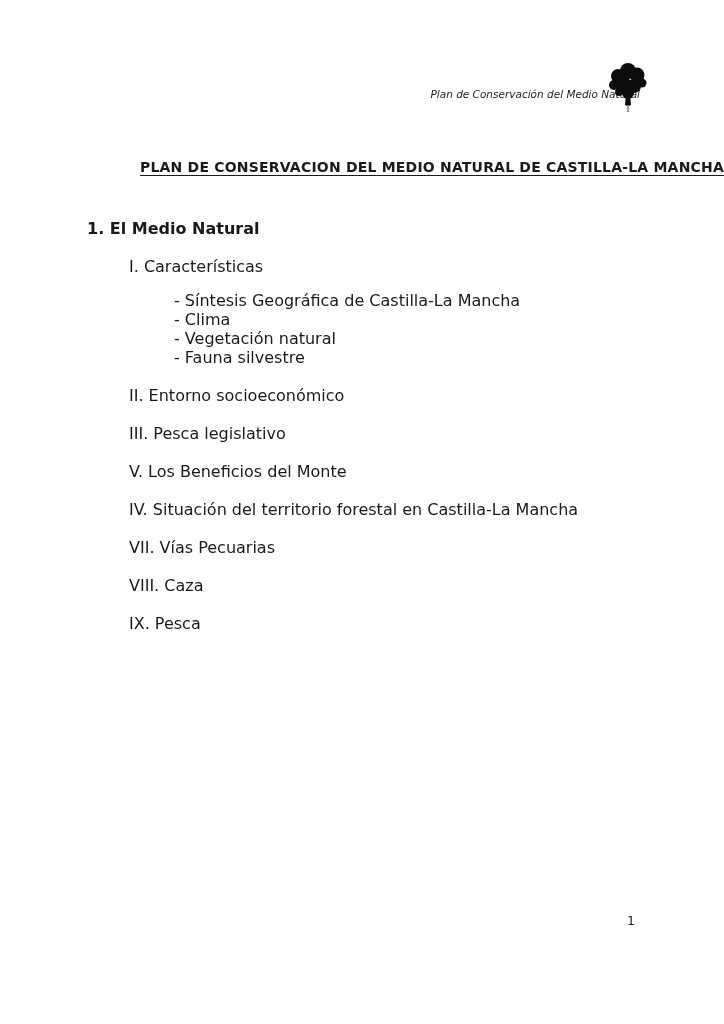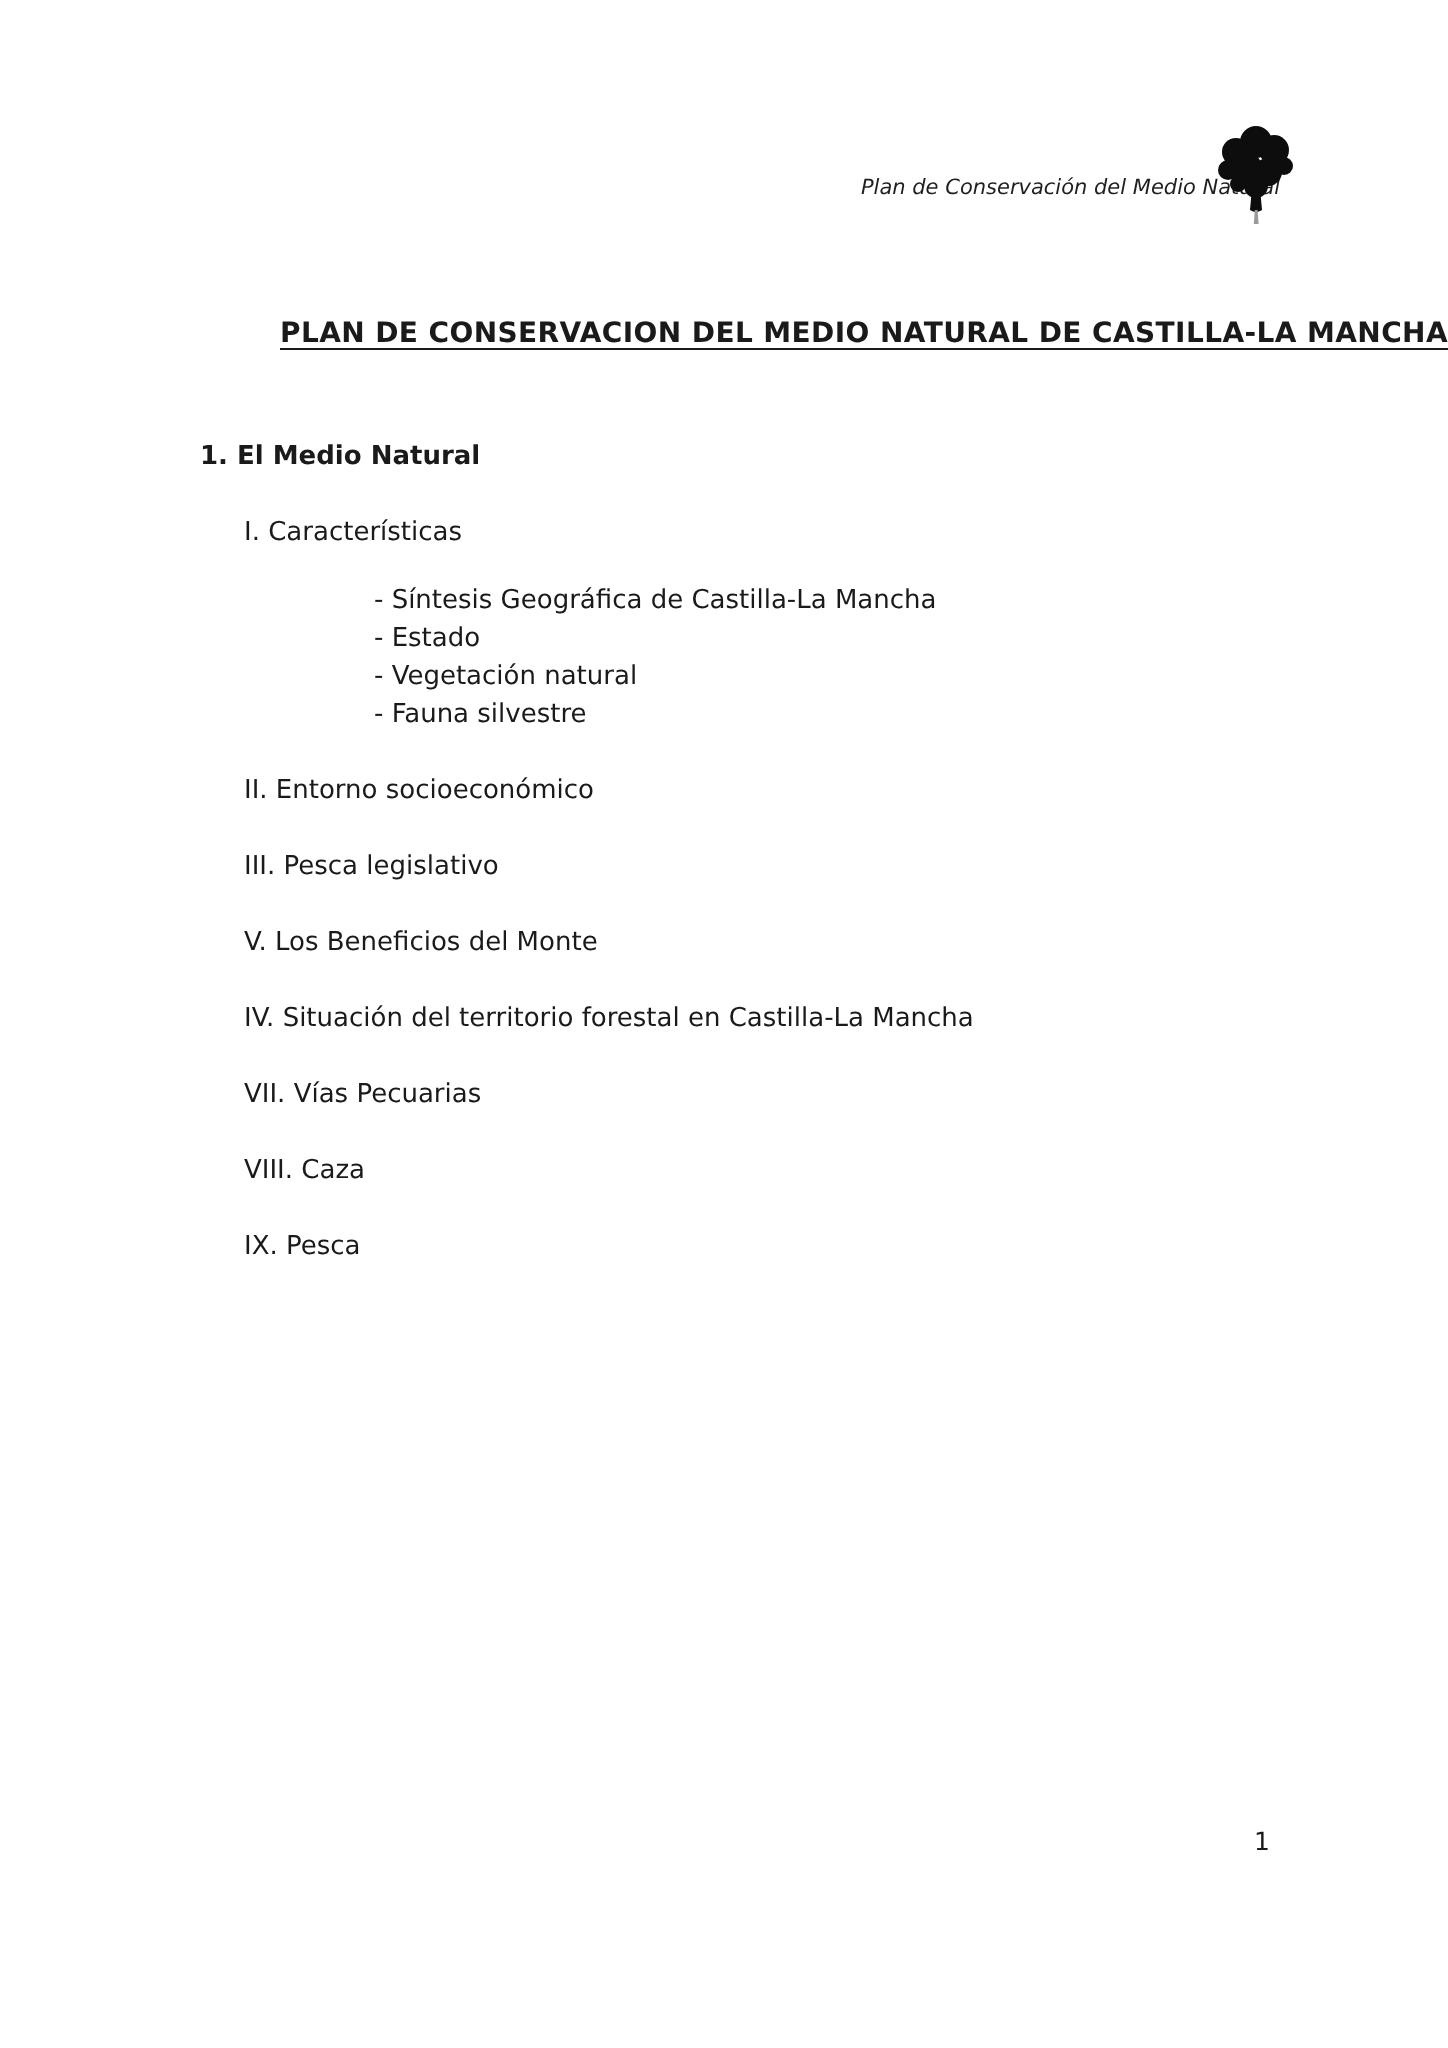--- a/index.html
+++ b/index.html
@@ -43,31 +43,31 @@
     letter-spacing: 0.2px;
     white-space: nowrap;
   }
   .doc-title span {
     text-decoration: underline;
     text-underline-offset: 3px;
   }
   .toc {
     position: absolute;
     top: 219px;
-    left: 100px;
+    left: 87px;
     width: 560px;
-    font-size: 13px;
+    font-size: 16px;
     line-height: 19px;
   }
   .toc .sec-heading {
     font-weight: bold;
     margin-bottom: 19px;
   }
   .toc .lvl1 {
-    margin-left: 22px;
+    margin-left: 42px;
     margin-top: 19px;
   }
   .toc .sub {
     margin-left: 87px;
     margin-top: 15px;
   }
   .page-number {
     position: absolute;
     top: 913px;
     right: 89px;
@@ -104,21 +104,21 @@
     <span>PLAN DE CONSERVACION DEL MEDIO NATURAL DE CASTILLA-LA MANCHA</span>
   </div>
 
   <div class="toc">
 
     <div class="sec-heading">1. El Medio Natural</div>
 
     <div class="lvl1">I. Características</div>
     <div class="sub">
       <div>- Síntesis Geográfica de Castilla-La Mancha</div>
-      <div>- Estado</div>
+      <div>- Clima</div>
       <div>- Vegetación natural</div>
       <div>- Fauna silvestre</div>
     </div>
 
     <div class="lvl1">II. Entorno socioeconómico</div>
 
     <div class="lvl1">III. Pesca legislativo</div>
 
     <div class="lvl1">V. Los Beneficios del Monte</div>
 

